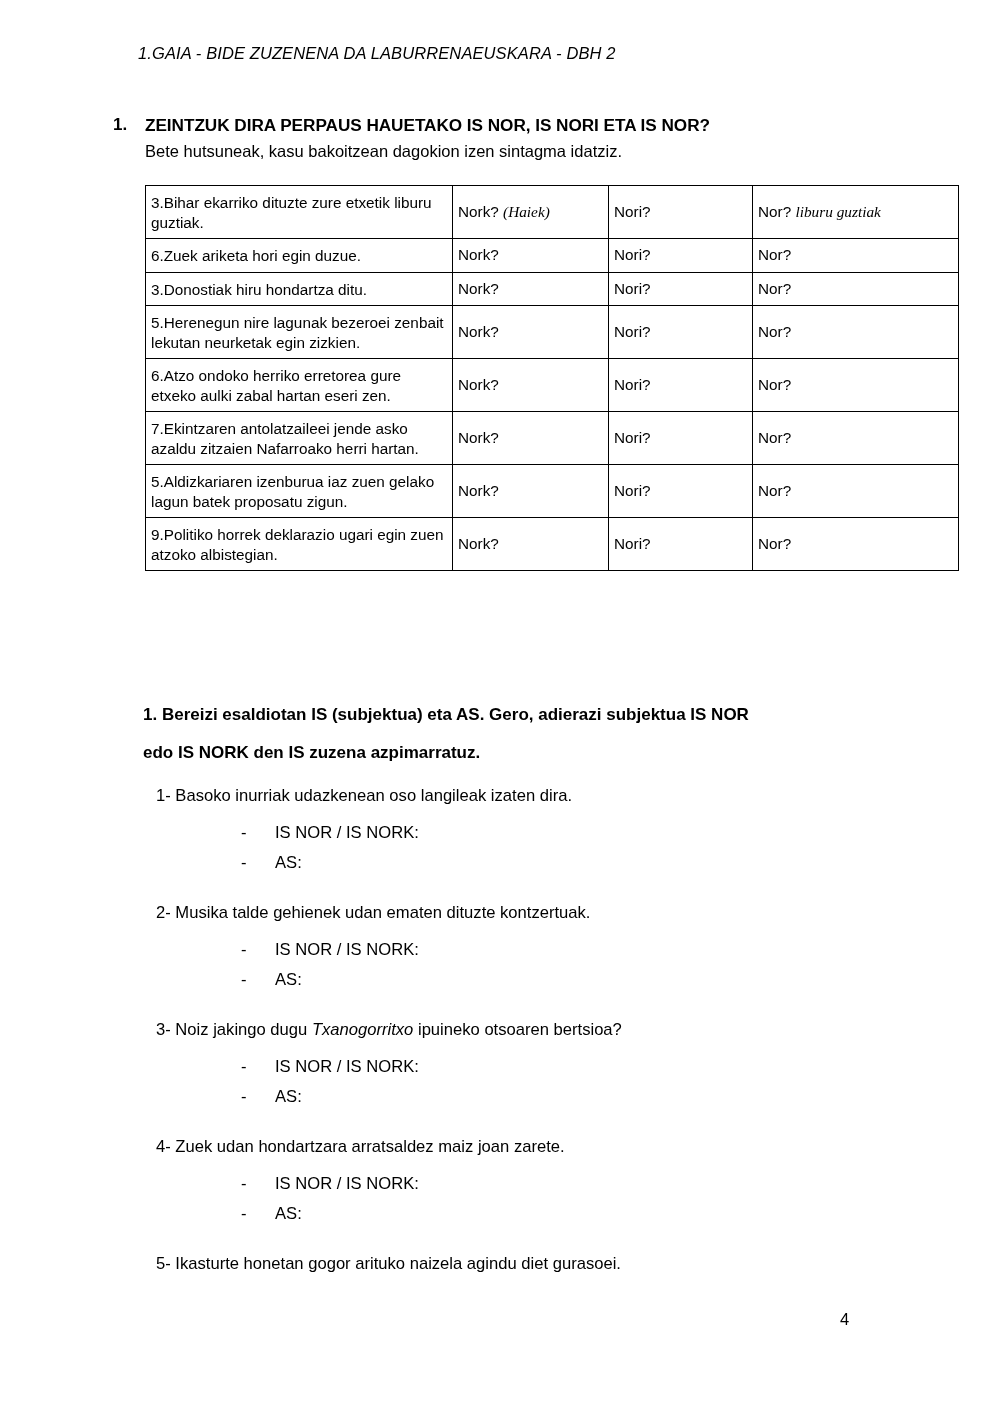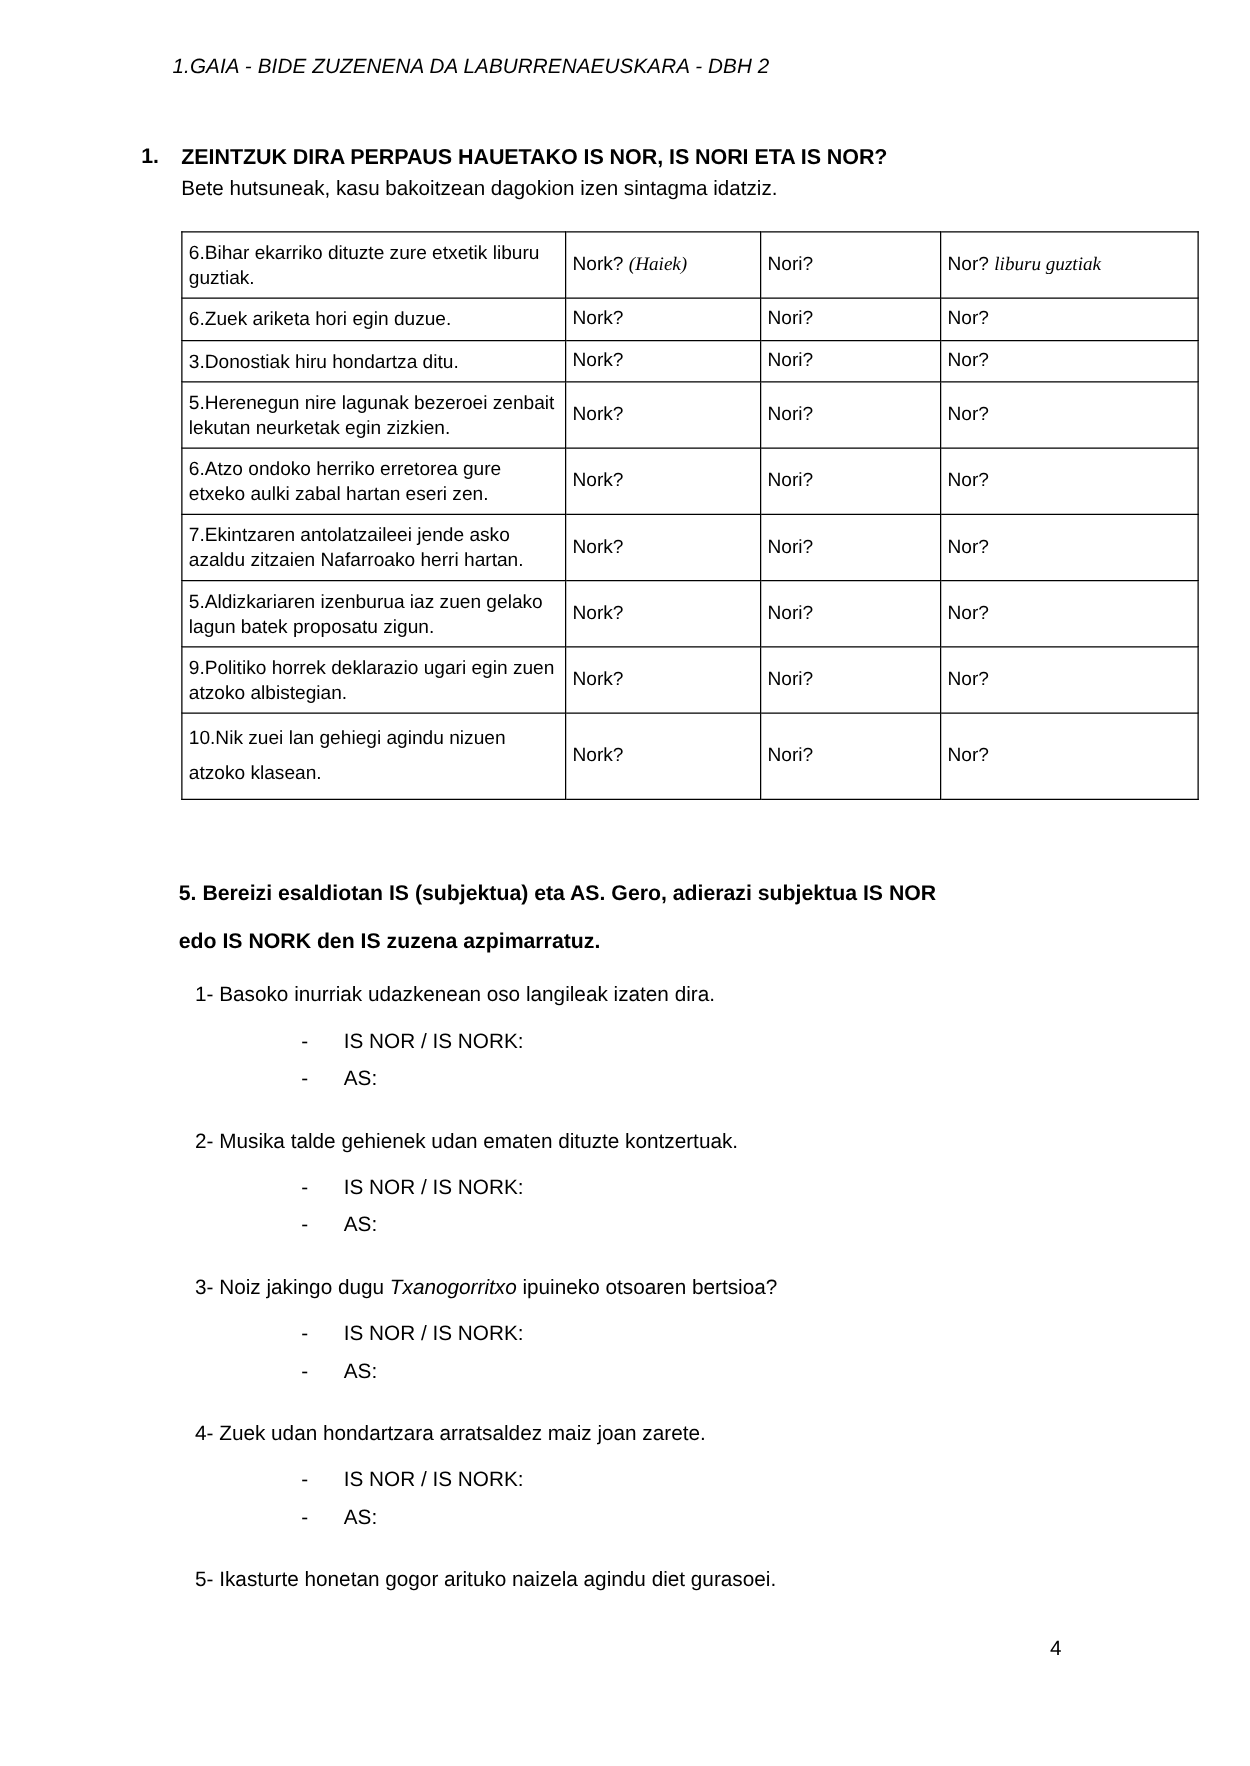--- a/index.html
+++ b/index.html
@@ -165,21 +165,21 @@
       <div class="ex1-texts">
         <div class="ex1-title">ZEINTZUK DIRA PERPAUS HAUETAKO IS NOR, IS NORI ETA IS NOR?</div>
         <div class="ex1-sub">Bete hutsuneak, kasu bakoitzean dagokion izen sintagma idatziz.</div>
       </div>
     </div>
   </div>
 
   <table class="nor-table">
     <tbody id="table-body">
         <tr>
-          <td class="sentence">6.Bihar ekarriko dituzte zure etxetik liburu guztiak.</td>
+          <td class="sentence">3.Bihar ekarriko dituzte zure etxetik liburu guztiak.</td>
           <td class="c-nork"><span>Nork? </span><em>(Haiek)</em></td>
           <td class="c-nori"><span>Nori?</span></td>
           <td class="c-nor"><span>Nor? </span><em>liburu guztiak</em></td>
         </tr>
         <tr>
           <td class="sentence">6.Zuek ariketa hori egin duzue.</td>
           <td class="c-nork"><span>Nork?</span></td>
           <td class="c-nori"><span>Nori?</span></td>
           <td class="c-nor"><span>Nor?</span></td>
         </tr>
@@ -208,35 +208,29 @@
           <td class="c-nor"><span>Nor?</span></td>
         </tr>
         <tr>
           <td class="sentence">5.Aldizkariaren izenburua iaz zuen gelako lagun batek proposatu zigun.</td>
           <td class="c-nork"><span>Nork?</span></td>
           <td class="c-nori"><span>Nori?</span></td>
           <td class="c-nor"><span>Nor?</span></td>
         </tr>
         <tr>
           <td class="sentence">9.Politiko horrek deklarazio ugari egin zuen atzoko albistegian.</td>
-          <td class="c-nork"><span>Nork?</span></td>
-          <td class="c-nori"><span>Nori?</span></td>
-          <td class="c-nor"><span>Nor?</span></td>
-        </tr>
-        <tr class="tall">
-          <td class="sentence">10.Nik zuei lan gehiegi agindu nizuen atzoko klasean.</td>
           <td class="c-nork"><span>Nork?</span></td>
           <td class="c-nori"><span>Nori?</span></td>
           <td class="c-nor"><span>Nor?</span></td>
         </tr>
       </tbody>
   </table>
 
   <div class="ex2-head">
-    <span class="l1">5. Bereizi esaldiotan IS (subjektua) eta AS. Gero, adierazi subjektua IS NOR</span>
+    <span class="l1">1. Bereizi esaldiotan IS (subjektua) eta AS. Gero, adierazi subjektua IS NOR</span>
     <span class="l2">edo IS NORK den IS zuzena azpimarratuz.</span>
   </div>
 
   <div class="items" id="items-container">
       <div class="item">
         <div class="item-text"><span>1- Basoko inurriak udazkenean oso langileak izaten dira.</span></div>
         <div class="sub-list">
           <div class="sub-line">
             <span class="sub-dash">-</span>
             <span class="sub-label">IS NOR / IS NORK:</span>

